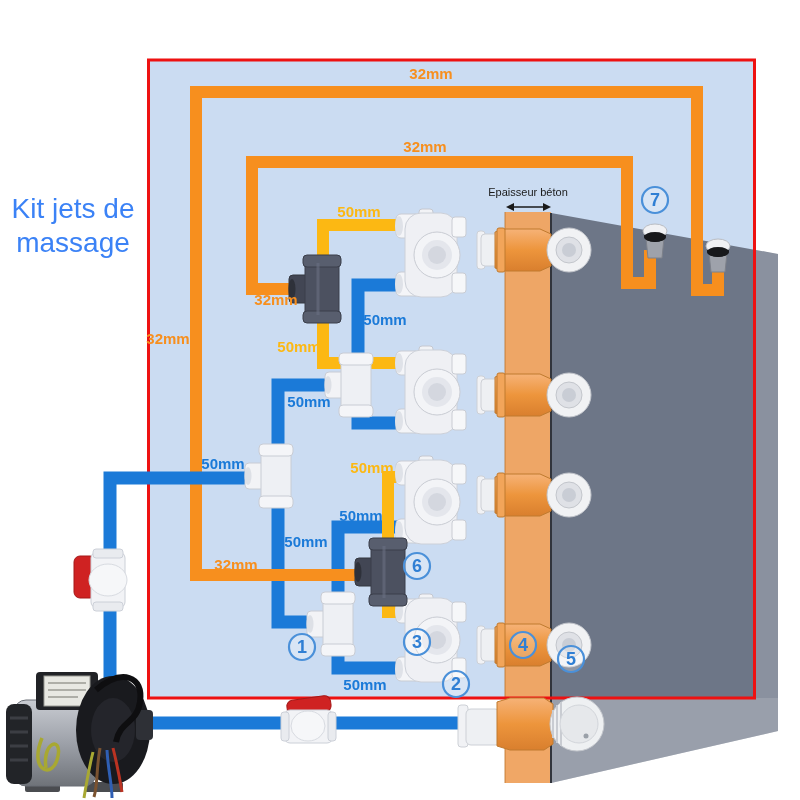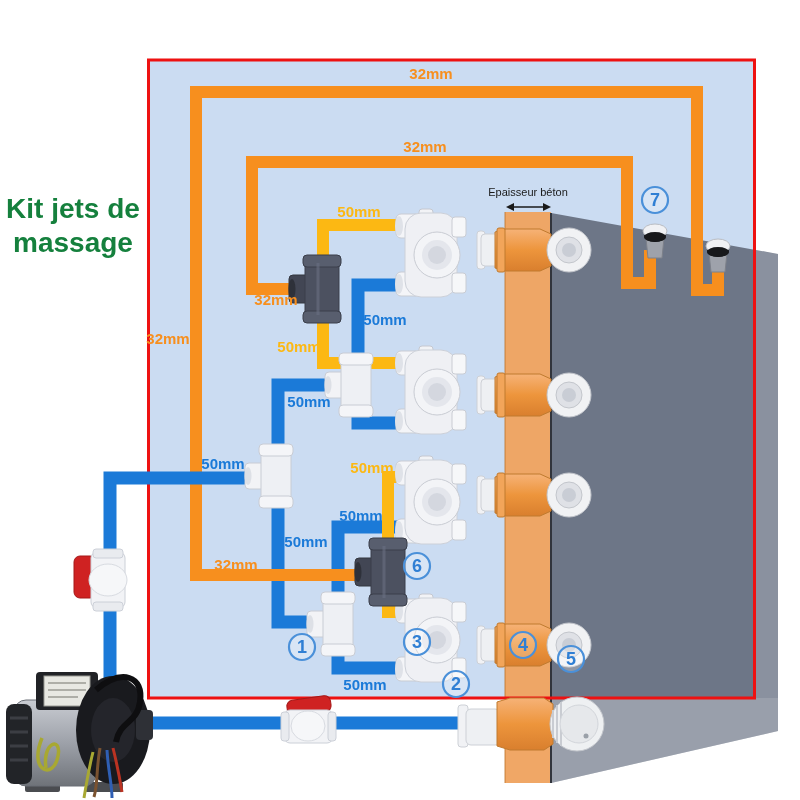--- a/index.html
+++ b/index.html
@@ -1,20 +1,20 @@
 <!DOCTYPE html>
 <html><head>
 <meta charset="utf-8">
 <style>
   html,body{margin:0;padding:0;background:#ffffff;}
   #stage{position:relative;width:800px;height:800px;background:#ffffff;overflow:hidden;
          font-family:"Liberation Sans",sans-serif;}
   #diagram-svg{position:absolute;left:0;top:0;}
   #title{position:absolute;left:2px;top:192px;width:142px;text-align:center;
-         font-size:28px;line-height:1.22;color:#15803d;font-weight:700;}
+         font-size:28px;line-height:1.22;color:#3b82f6;font-weight:400;}
   text{font-family:"Liberation Sans",sans-serif;}
   .size-label{font-size:15px;font-weight:600;}
   .lab-orange{fill:#f78f1e;}
   .lab-yellow{fill:#fcb813;}
   .lab-blue{fill:#1b7ad8;}
   .marker-circle{fill:rgba(255,255,255,0.25);stroke:#4a90d9;stroke-width:2.2;}
   .marker-num{fill:#2f7fd4;font-size:18px;font-weight:600;text-anchor:middle;}
   .wall-label{font-size:11px;fill:#1a1a1a;}
 </style>
 </head>

